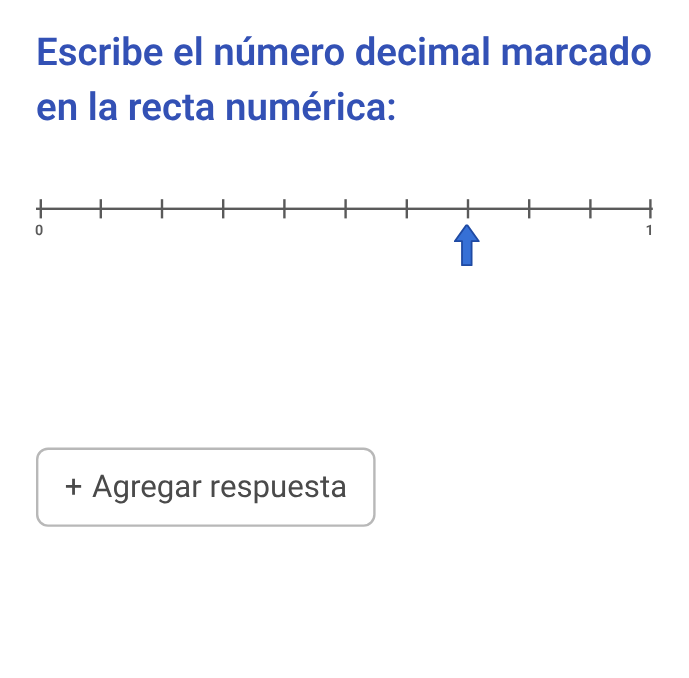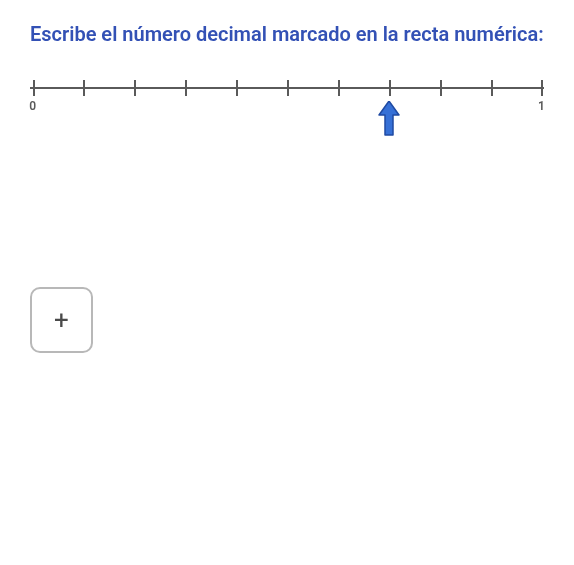--- a/index.html
+++ b/index.html
@@ -6,24 +6,24 @@
   body {
     font-family: -apple-system, BlinkMacSystemFont, "Segoe UI", Roboto, Helvetica, Arial, sans-serif;
     width: 574px;
     height: 565px;
     background: #ffffff;
     padding: 20px 30px;
     color: #333;
   }
   .question {
     color: #3351b5;
-    font-size: 20px;
+    font-size: 32px;
     font-weight: 600;
     line-height: 1.45;
-    margin-bottom: 28px;
+    margin-bottom: 50px;
   }
   .number-line-wrap {
     position: relative;
     height: 120px;
     margin-bottom: 90px;
   }
   .number-line {
     position: relative;
     width: 100%;
     height: 40px;
@@ -99,16 +99,17 @@
       <div class="tick" style="left: 59.9%;"></div>
       <div class="tick" style="left: 69.8%;"></div>
       <div class="tick" style="left: 79.7%;"></div>
       <div class="tick" style="left: 89.6%;"></div>
       <div class="tick" style="left: 99.5%;"></div>
     </div>
 </div>
 
 <button class="add-answer-btn">
   <span class="plus">+</span>
+  <span>Agregar respuesta</span>
 </button>
 
 
 
 
 </body></html>

